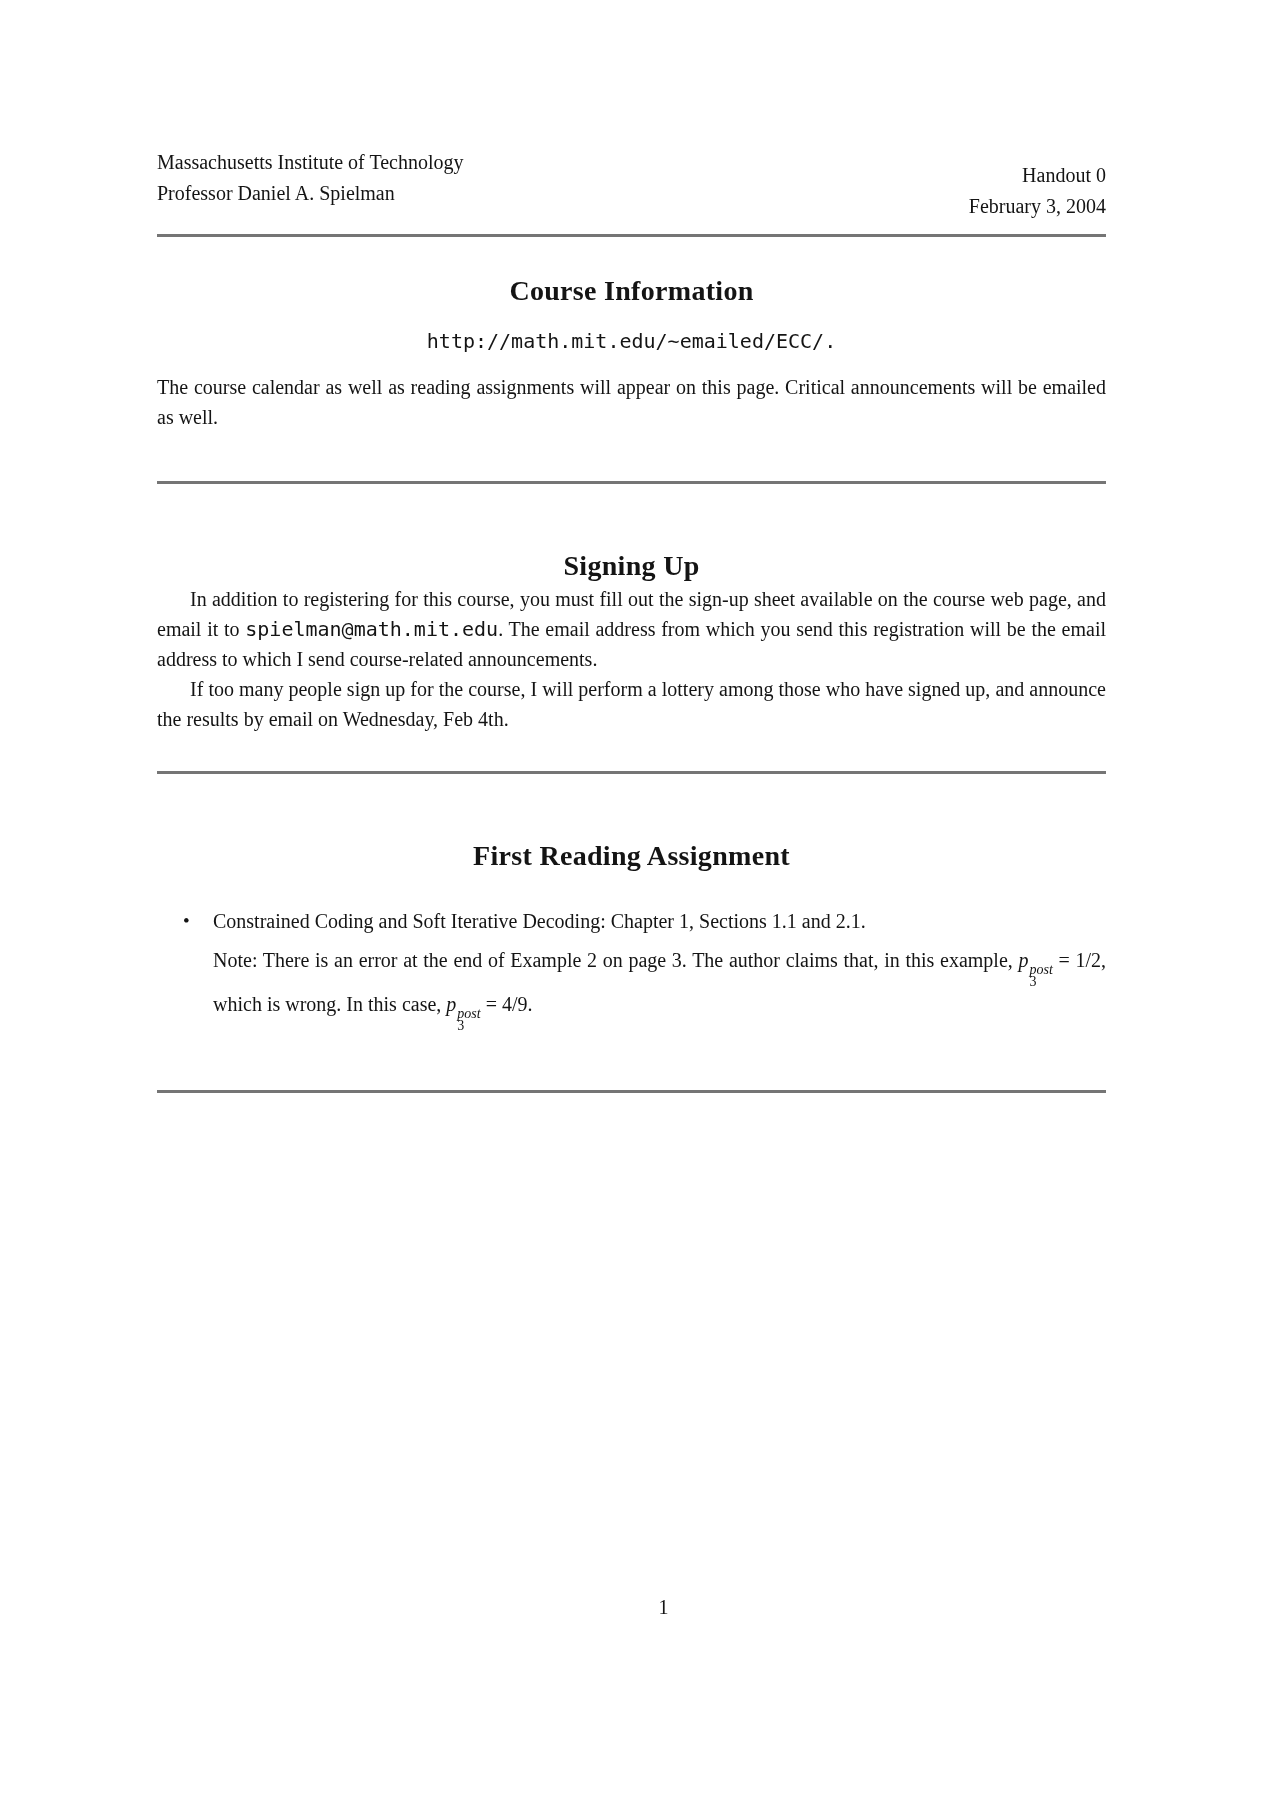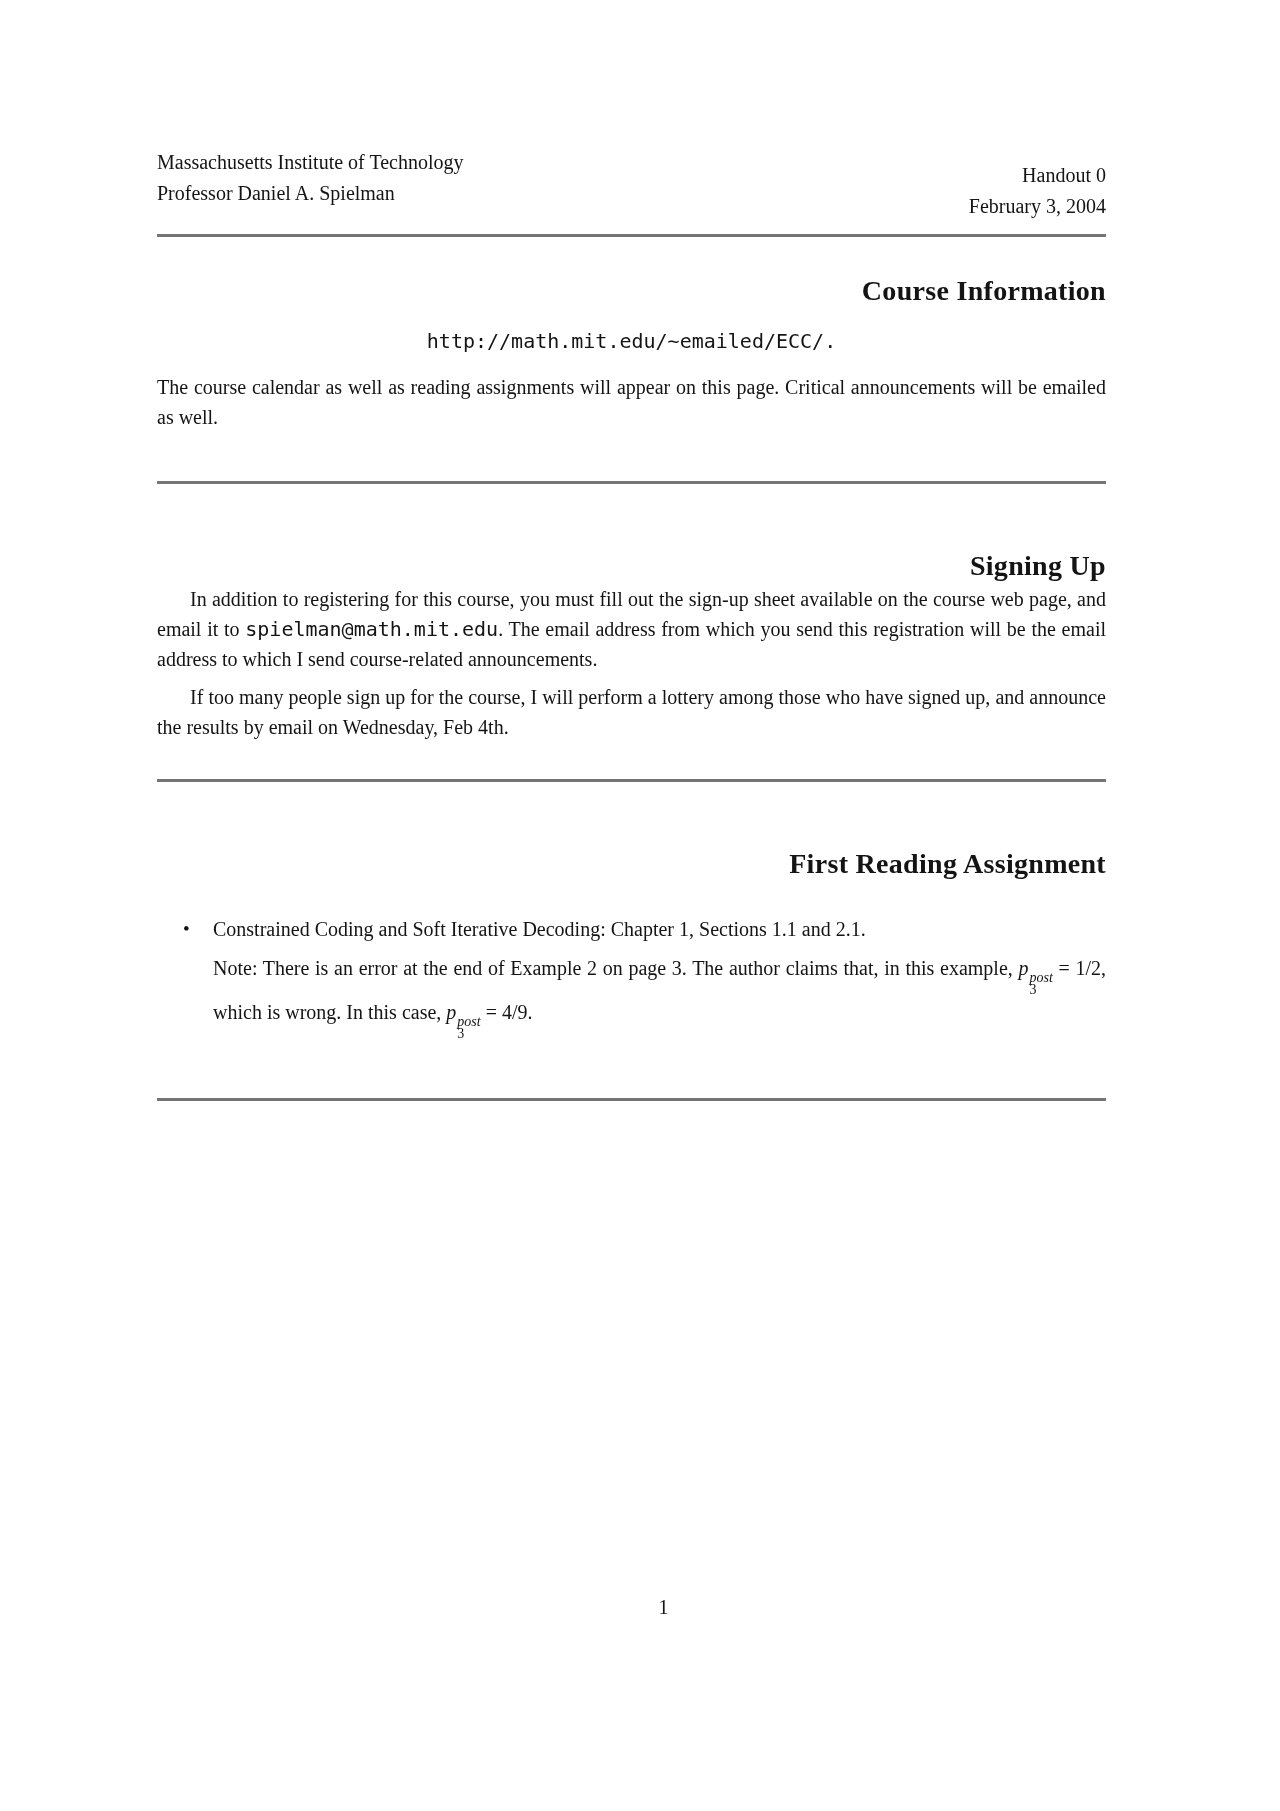--- a/index.html
+++ b/index.html
@@ -40,37 +40,37 @@
   }
   .rule-header  { margin-top: 12px; }
   .rule-after-ci  { margin-top: 49px; }
   .rule-after-su  { margin-top: 37px; }
   .rule-after-fra { margin-top: 58px; }
   
   h1 {
     font-size: 28px;
     line-height: 36px;
     font-weight: bold;
-    text-align: right;
+    text-align: center;
     margin: 64px 0 0 0;
     letter-spacing: 0.3px;
   }
   h1.first-heading { margin-top: 36px; }
   
   p {
     font-size: 20px;
     line-height: 30px;
     margin: 0;
     text-align: justify;
   }
   .para-intro   { margin-top: 24px; text-indent: 33px; }
   .para-url     { margin-top: 17px; text-align: center; text-indent: 0; }
   .para-follow  { margin-top: 16px; }
   .para-first   { text-indent: 33px; }
-  .para-cont    { margin-top: 8px;  text-indent: 33px; }
+  .para-cont    { margin-top: 0;  text-indent: 33px; }
   .mono {
     font-family: "DejaVu Sans Mono", "Liberation Mono", monospace;
     font-size: 20px;
   }
   
   .bullet-row {
     display: flex;
     margin-top: 32px;
     font-size: 20px;
     line-height: 30px;

